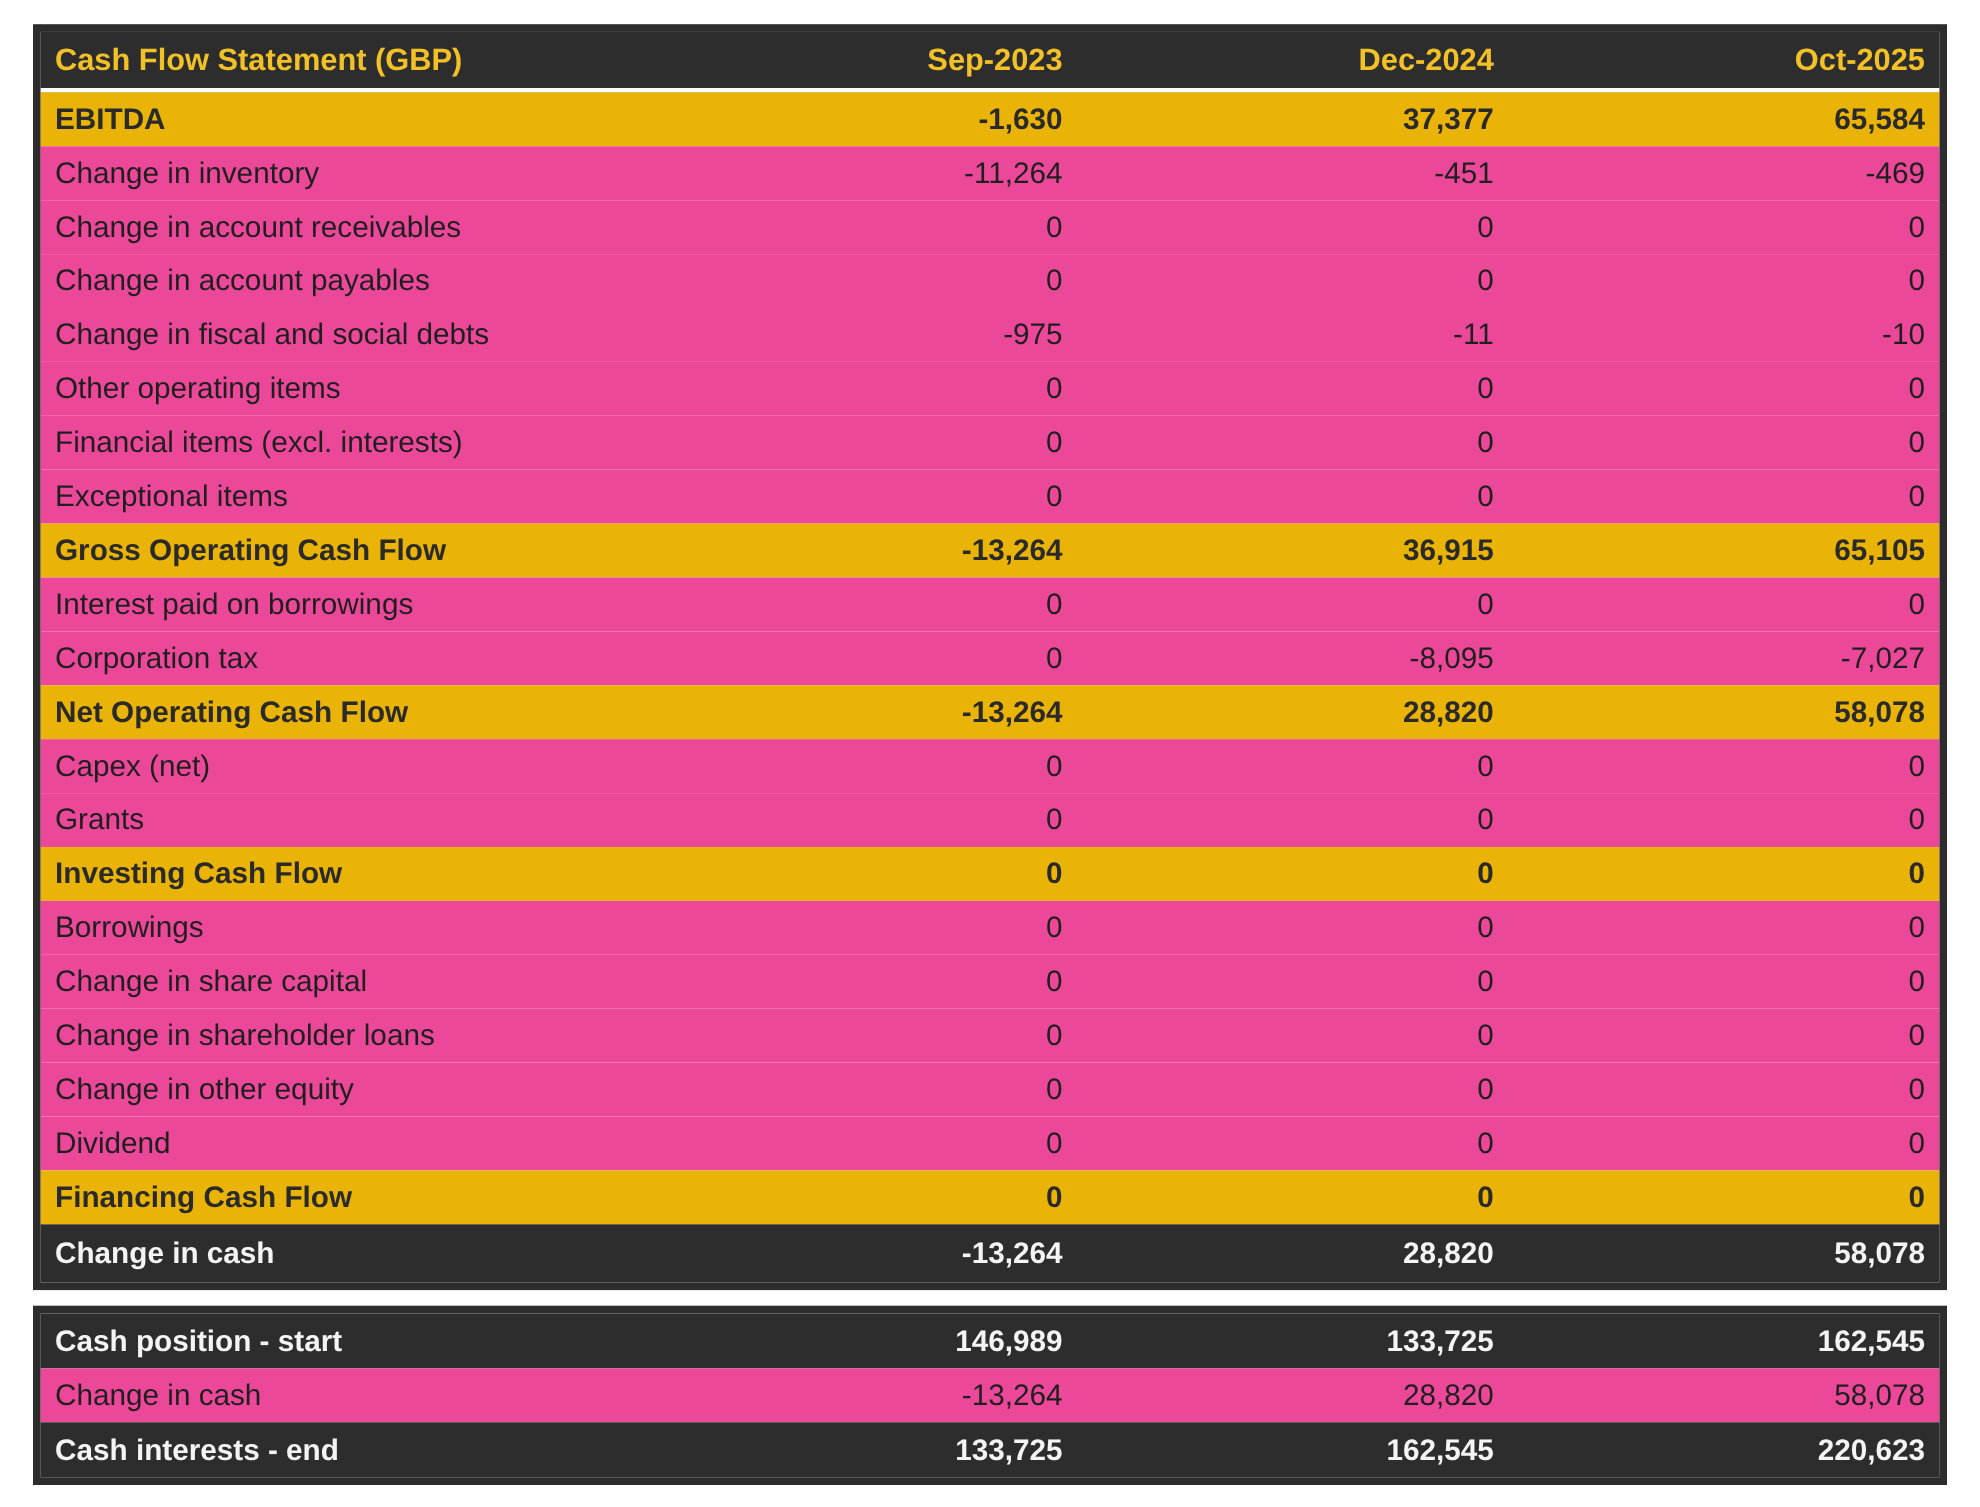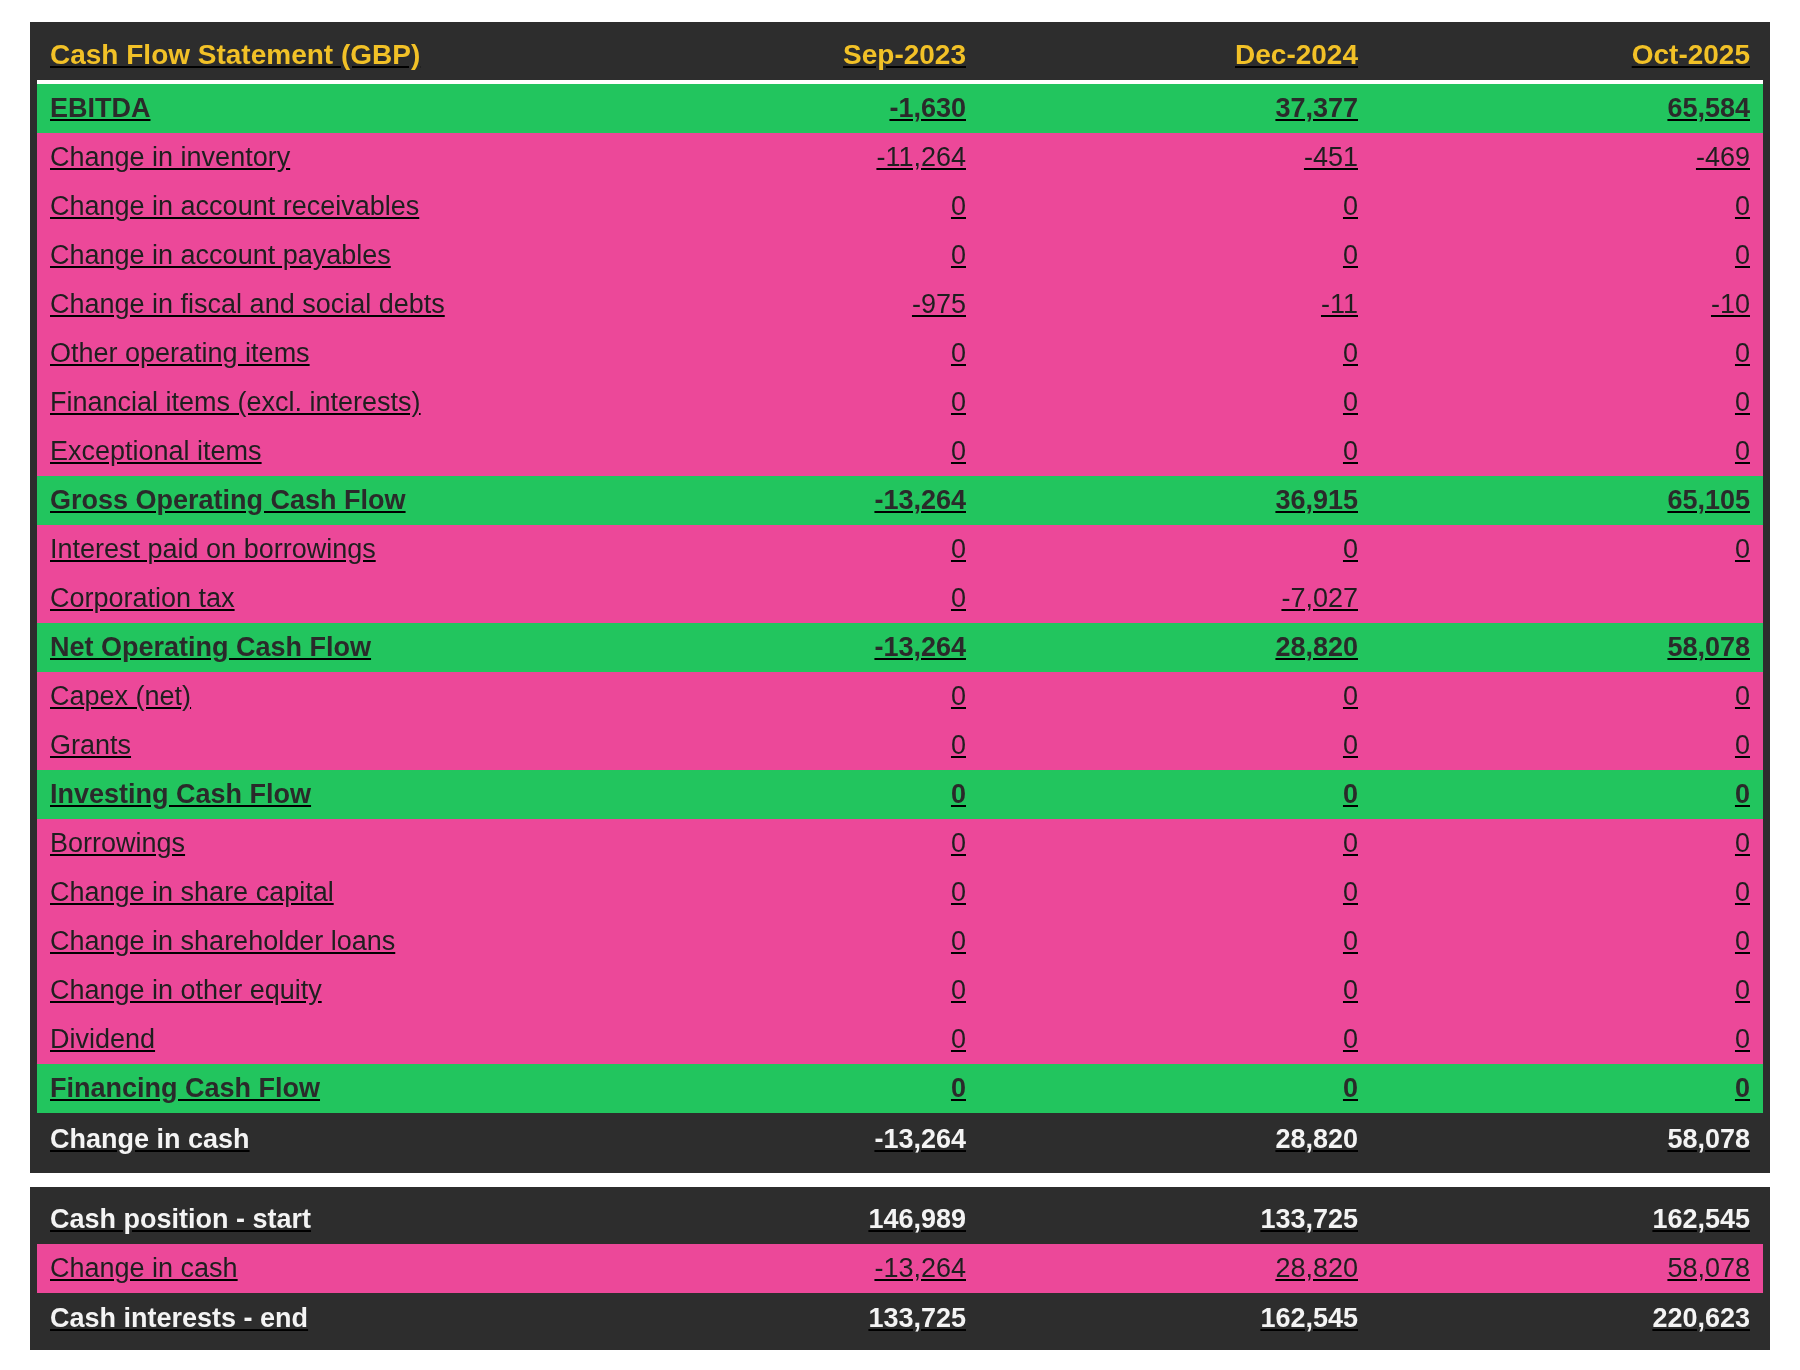--- a/index.html
+++ b/index.html
@@ -7,21 +7,20 @@
     width:1800px;height:1370px;
     background:#ffffff;
     font-family:"Liberation Sans", sans-serif;
     -webkit-font-smoothing:antialiased;
     overflow:hidden;
   }
   .canvas{
     box-sizing:border-box;
     width:1800px;height:1370px;
     padding:22px 30px 0 30px;
-    text-decoration:underline;
   }
   .tbl{
     box-sizing:border-box;
     border:7px solid #2d2d2d;
     background:#ffffff;
   }
   .row{
     display:grid;
     grid-template-columns:auto 392px 392px 392px;
     align-items:center;
@@ -32,21 +31,21 @@
   }
   .row.header{
     height:51px;
     background:#2d2d2d;
     font-weight:bold;
     font-size:28px;
     border-bottom:4px solid #ffffff;
   }
   .row.header .cell{color:#F2C127;}
   .row.subtotal{
-    background:#22c55e;
+    background:#eab308;
     font-weight:bold;
     color:#2a2a2a;
   }
   .row.dark{
     height:53px;
     background:#2d2d2d;
     font-weight:bold;
     color:#f4f4f4;
   }
   .tbl2 .row{height:49px;}
@@ -125,20 +124,21 @@
         </div>
         <div class="row ">
           <div class="cell label">Interest paid on borrowings</div>
           <div class="cell num">0</div>
           <div class="cell num">0</div>
           <div class="cell num">0</div>
         </div>
         <div class="row ">
           <div class="cell label">Corporation tax</div>
           <div class="cell num">0</div>
+          <div class="cell num">-8,095</div>
           <div class="cell num">-7,027</div>
         </div>
         <div class="row subtotal">
           <div class="cell label">Net Operating Cash Flow</div>
           <div class="cell num">-13,264</div>
           <div class="cell num">28,820</div>
           <div class="cell num">58,078</div>
         </div>
         <div class="row ">
           <div class="cell label">Capex (net)</div>

